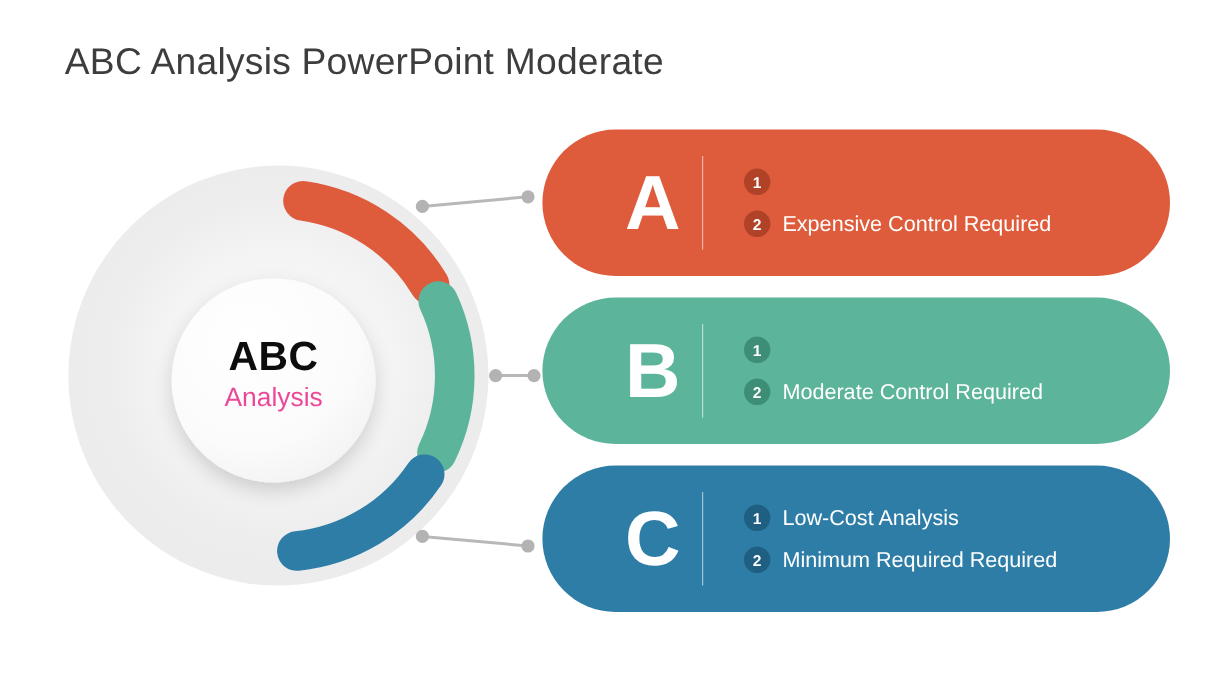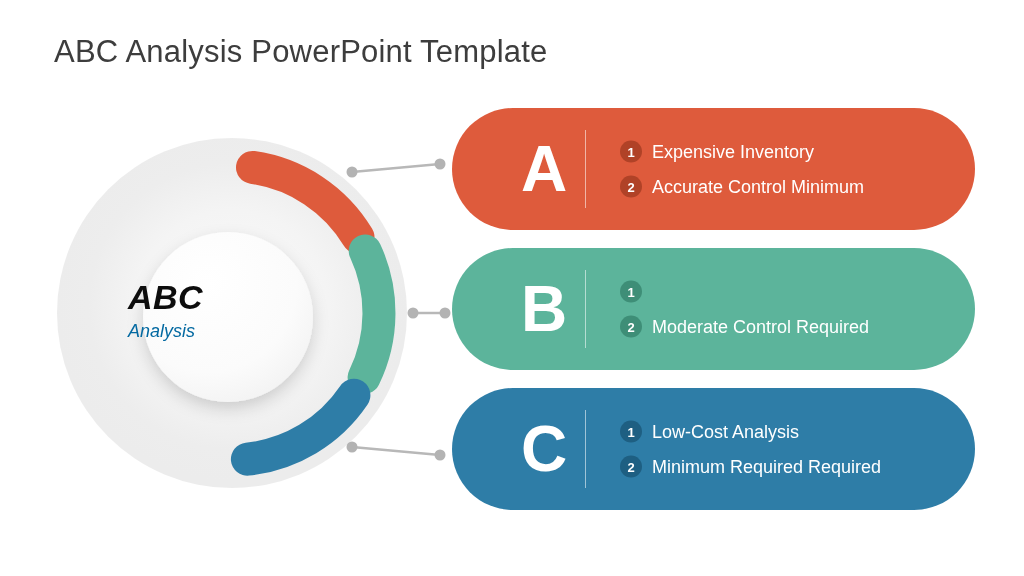--- a/index.html
+++ b/index.html
@@ -7,24 +7,24 @@
     width:1024px;height:576px;position:relative;overflow:hidden;
     background:#ffffff;
     font-family:"Liberation Sans", sans-serif;
   }
   .slide-title{
     position:absolute;left:54px;top:34px;
     font-size:31px;font-weight:400;color:#3d3d3d;letter-spacing:0.2px;
   }
   .diagram-svg{position:absolute;left:0;top:0;}
   .center-text{
-    position:absolute;left:128px;top:279px;width:200px;text-align:left;font-style:italic;
+    position:absolute;left:128px;top:279px;width:200px;text-align:center;
   }
   .center-heading{font-size:34px;font-weight:bold;color:#0d0d0d;line-height:36px;letter-spacing:0.5px;}
-  .center-subheading{font-size:18px;font-weight:400;color:#0369a1;line-height:32px;}
+  .center-subheading{font-size:22px;font-weight:400;color:#ec4899;line-height:32px;}
   .card{
     position:absolute;left:452px;width:523px;height:122px;border-radius:61px;
   }
   .card-a{top:108px;}
   .card-b{top:248px;}
   .card-c{top:388px;}
   .card-letter{
     position:absolute;left:44px;top:0;width:96px;height:100%;
     display:flex;align-items:center;justify-content:center;
     color:#ffffff;font-size:64px;font-weight:bold;
@@ -41,21 +41,21 @@
   .badge{
     width:22px;height:22px;border-radius:50%;flex:0 0 22px;
     color:#ffffff;font-size:13px;font-weight:bold;
     display:flex;align-items:center;justify-content:center;
   }
   .item-text{color:#ffffff;font-size:18px;white-space:nowrap;}
 </style>
 </head>
 <body>
 
-<div class="slide-title">ABC Analysis PowerPoint Template</div>
+<div class="slide-title">ABC Analysis PowerPoint Moderate</div>
 
 <svg class="diagram-svg" width="1024" height="576" viewBox="0 0 1024 576">
   <defs>
     <radialGradient id="outerG" cx="50%" cy="48%" r="50%">
       <stop offset="0%" stop-color="#fafafa"></stop>
       <stop offset="55%" stop-color="#f4f4f4"></stop>
       <stop offset="82%" stop-color="#ededed"></stop>
       <stop offset="100%" stop-color="#ececec"></stop>
     </radialGradient>
     <radialGradient id="innerG" cx="38%" cy="30%" r="75%">
@@ -97,25 +97,24 @@
   <div class="center-heading">ABC</div>
   <div class="center-subheading">Analysis</div>
 </div>
 
 <div class="card card-a" style="background: rgb(222, 91, 60);">
   <div class="card-letter">A</div>
   <div class="card-divider"></div>
   <div class="card-rows">
     <div class="card-row">
       <span class="badge" style="background: rgb(176, 66, 39);">1</span>
-      <span class="item-text">Expensive Inventory</span>
     </div>
     <div class="card-row">
       <span class="badge" style="background: rgb(176, 66, 39);">2</span>
-      <span class="item-text">Accurate Control Minimum</span>
+      <span class="item-text">Expensive Control Required</span>
     </div>
   </div>
 </div>
 
 <div class="card card-b" style="background: rgb(92, 180, 155);">
   <div class="card-letter">B</div>
   <div class="card-divider"></div>
   <div class="card-rows">
     <div class="card-row">
       <span class="badge" style="background: rgb(62, 142, 119);">1</span>

